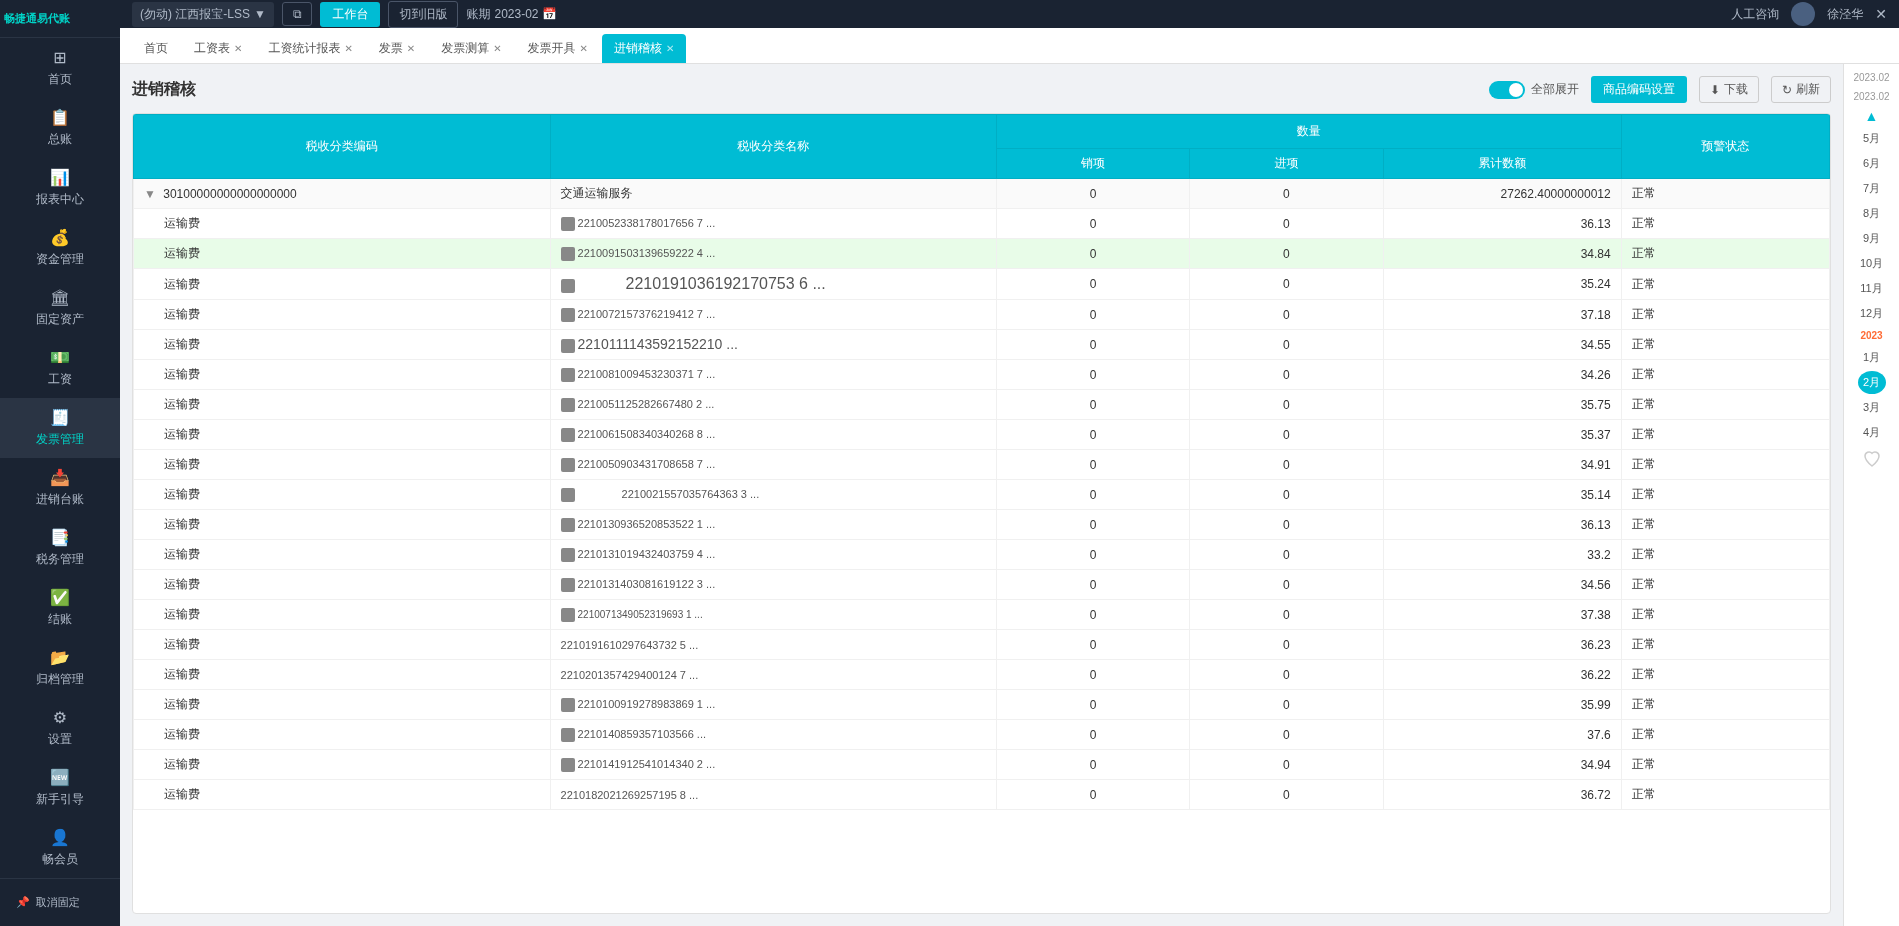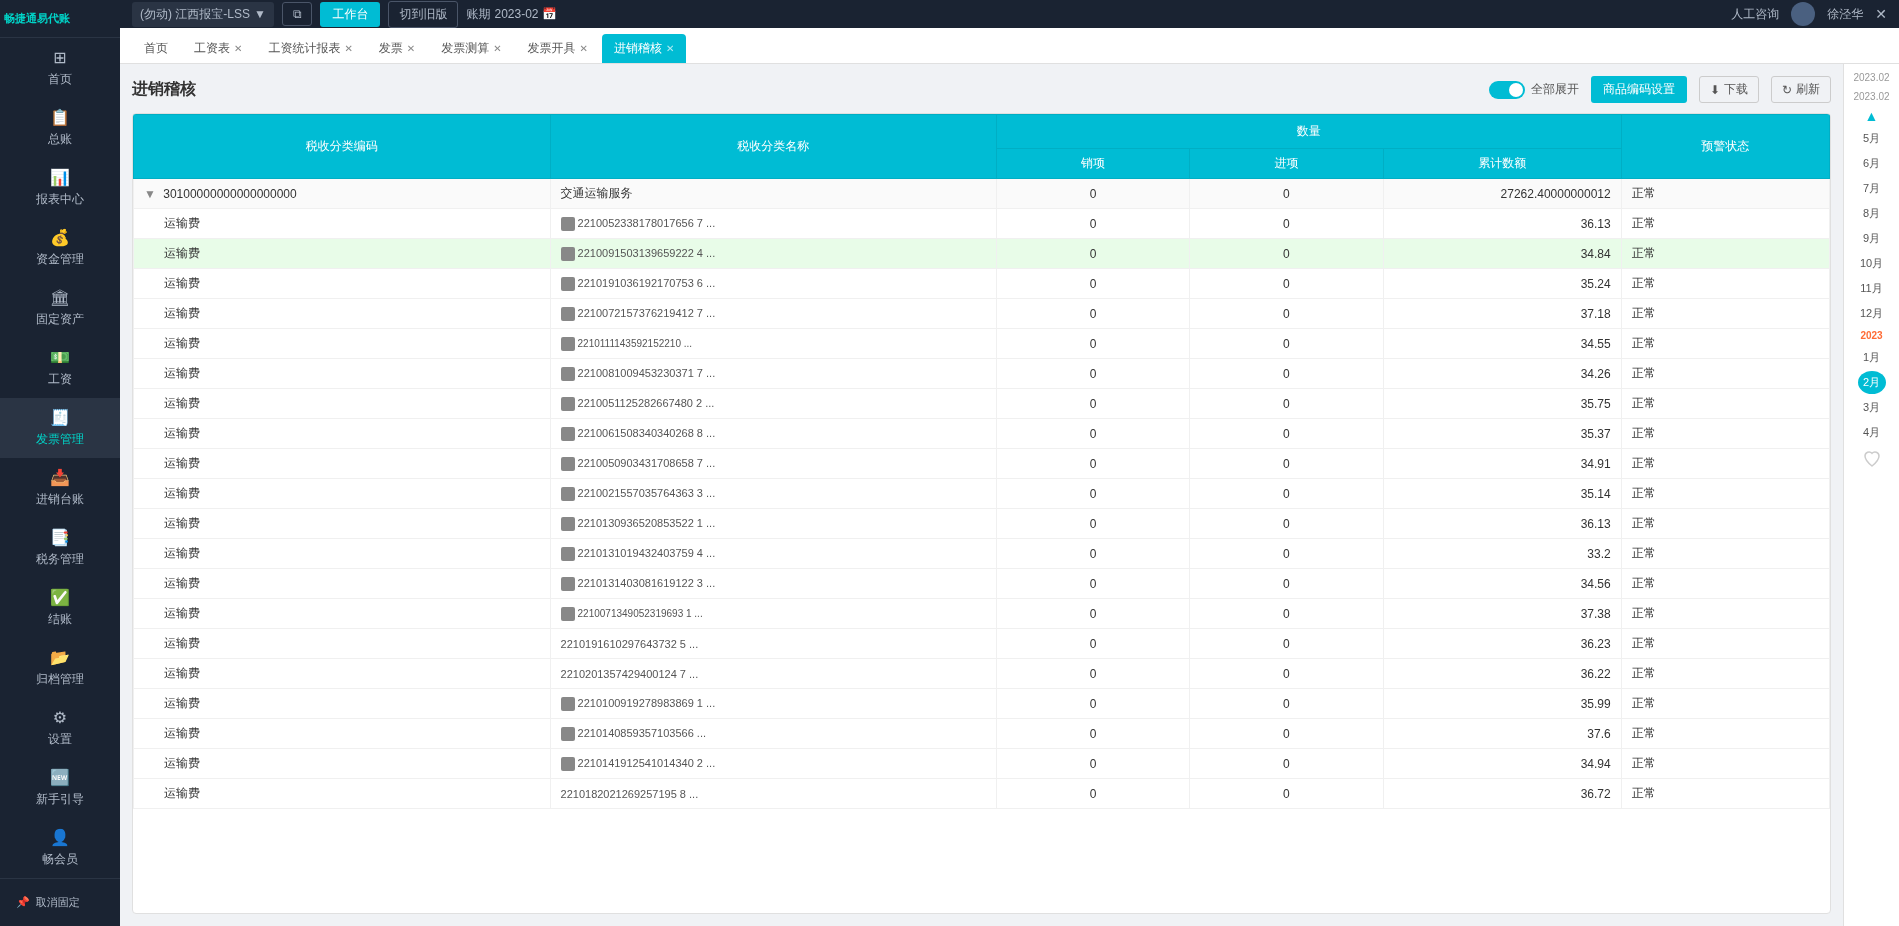--- a/index.html
+++ b/index.html
@@ -501,37 +501,37 @@
               <tr class="highlighted">
         <td style="padding-left:30px;">运输费</td>
         <td><span style="display:inline-block;width:14px;height:14px;background:#888;border-radius:2px;margin-right:3px;vertical-align:middle;"></span><span style="font-size:11px;color:#555;">2210091503139659222 4 ...</span></td>
         <td class="text-center">0</td>
         <td class="text-center">0</td>
         <td class="text-right">34.84</td>
         <td>正常</td>
       </tr>
               <tr>
         <td style="padding-left:30px;">运输费</td>
-        <td><span style="display:inline-block;width:14px;height:14px;background:#888;border-radius:2px;margin-right:3px;vertical-align:middle;"></span><span style="font-size:11px;color:#555;">2210191036192170753 6 ...</span></td>
+        <td><span style="display:inline-block;width:14px;height:14px;background:#888;border-radius:2px;margin-right:3px;vertical-align:middle;"></span><span style="font-size:16px;color:#555;margin-left:48px;">2210191036192170753 6 ...</span></td>
         <td class="text-center">0</td>
         <td class="text-center">0</td>
         <td class="text-right">35.24</td>
         <td>正常</td>
       </tr>
               <tr>
         <td style="padding-left:30px;">运输费</td>
         <td><span style="display:inline-block;width:14px;height:14px;background:#888;border-radius:2px;margin-right:3px;vertical-align:middle;"></span><span style="font-size:11px;color:#555;">2210072157376219412 7 ...</span></td>
         <td class="text-center">0</td>
         <td class="text-center">0</td>
         <td class="text-right">37.18</td>
         <td>正常</td>
       </tr>
               <tr>
         <td style="padding-left:30px;">运输费</td>
-        <td><span style="display:inline-block;width:14px;height:14px;background:#888;border-radius:2px;margin-right:3px;vertical-align:middle;"></span><span style="font-size:10px;color:#555;">2210111143592152210 ...</span></td>
+        <td><span style="display:inline-block;width:14px;height:14px;background:#888;border-radius:2px;margin-right:3px;vertical-align:middle;"></span><span style="font-size:14px;color:#555;">2210111143592152210 ...</span></td>
         <td class="text-center">0</td>
         <td class="text-center">0</td>
         <td class="text-right">34.55</td>
         <td>正常</td>
       </tr>
               <tr>
         <td style="padding-left:30px;">运输费</td>
         <td><span style="display:inline-block;width:14px;height:14px;background:#888;border-radius:2px;margin-right:3px;vertical-align:middle;"></span><span style="font-size:11px;color:#555;">2210081009453230371 7 ...</span></td>
         <td class="text-center">0</td>
         <td class="text-center">0</td>
@@ -557,21 +557,21 @@
               <tr>
         <td style="padding-left:30px;">运输费</td>
         <td><span style="display:inline-block;width:14px;height:14px;background:#888;border-radius:2px;margin-right:3px;vertical-align:middle;"></span><span style="font-size:11px;color:#555;">2210050903431708658 7 ...</span></td>
         <td class="text-center">0</td>
         <td class="text-center">0</td>
         <td class="text-right">34.91</td>
         <td>正常</td>
       </tr>
               <tr>
         <td style="padding-left:30px;">运输费</td>
-        <td><span style="display:inline-block;width:14px;height:14px;background:#888;border-radius:2px;margin-right:3px;vertical-align:middle;"></span><span style="font-size:11px;color:#555;">2210021557035764363 3 ...</span></td>
+        <td><span style="display:inline-block;width:14px;height:14px;background:#888;border-radius:2px;margin-right:3px;vertical-align:middle;"></span><span style="font-size:11px;color:#555;margin-left:44px;">2210021557035764363 3 ...</span></td>
         <td class="text-center">0</td>
         <td class="text-center">0</td>
         <td class="text-right">35.14</td>
         <td>正常</td>
       </tr>
               <tr>
         <td style="padding-left:30px;">运输费</td>
         <td><span style="display:inline-block;width:14px;height:14px;background:#888;border-radius:2px;margin-right:3px;vertical-align:middle;"></span><span style="font-size:11px;color:#555;">2210130936520853522 1 ...</span></td>
         <td class="text-center">0</td>
         <td class="text-center">0</td>

